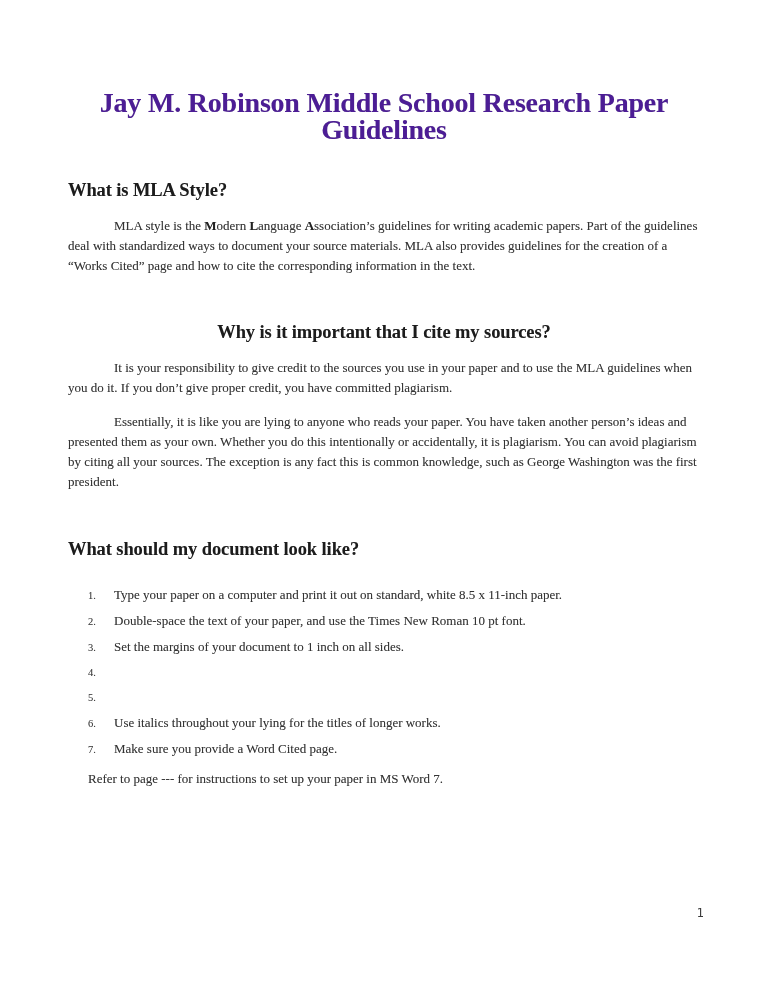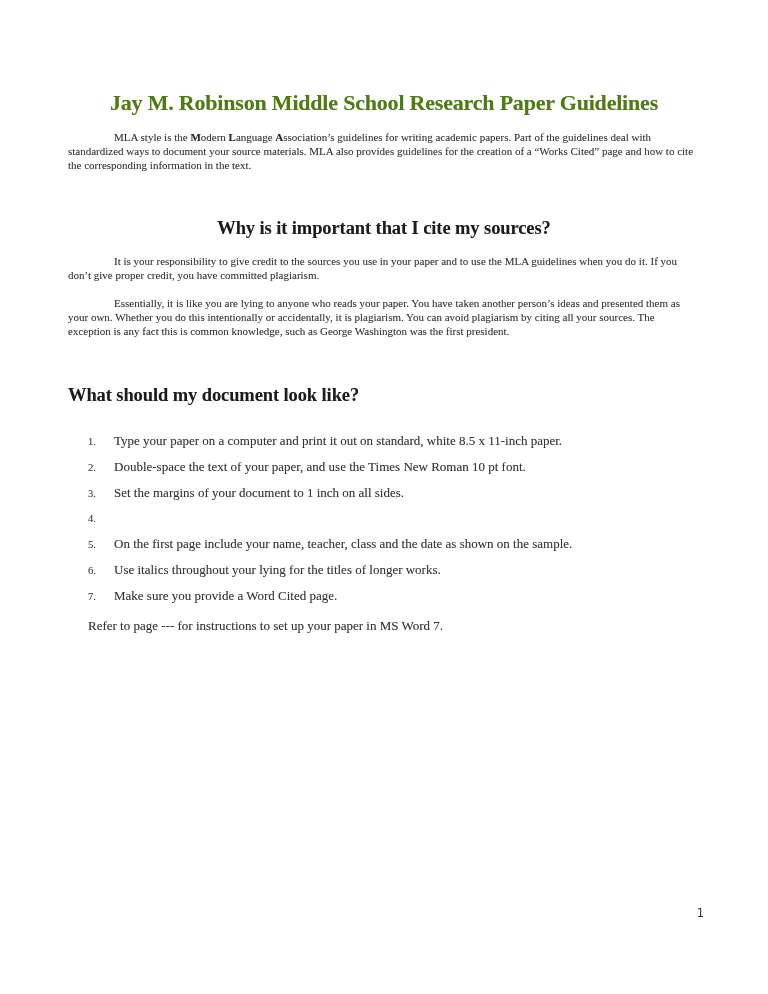--- a/index.html
+++ b/index.html
@@ -14,42 +14,42 @@
     color: #323232;
     text-shadow: 0 0 0.5px rgba(70,70,70,0.35); 
   }
   .inner { padding: 0 68px; }
 
   .doc-title {
     margin: 0;
     padding-top: 89px;
     text-align: center;
     font-weight: 700;
-    font-size: 22px;
+    font-size: 28px;
     line-height: 27px;
-    color: #4d7c0f;
+    color: #4c1d95;
     letter-spacing: -0.2px;
   }
   .hd {
     margin: 0;
     font-weight: 700;
     font-size: 18.5px;
     line-height: 24px;
     color: #1c1c1c;
     letter-spacing: -0.1px;
   }
   .hd-1 { margin-top: 35px; }
   .hd-2 { margin-top: 44px; text-align: center; }
   .hd-3 { margin-top: 38px; }
   .hd-4 { margin-top: 45px; }
 
   .para {
     margin: 14px 0 0 0;
-    font-size: 11px;
-    line-height: 14px;
+    font-size: 13px;
+    line-height: 20px;
     text-indent: 46px;
     color: #343434;
   }
   .para b { color: #222; }
 
   .doc-list {
     list-style: none;
     margin: 24px 0 0 0;
     padding: 0;
   }
@@ -85,20 +85,21 @@
 </style>
 </head>
 <body>
 
 <div class="page">
   <div class="inner">
 
     <h1 class="doc-title">Jay M. Robinson Middle School Research Paper Guidelines</h1>
 
     <section>
+      <h2 class="hd hd-1">What is MLA Style?</h2>
       <p class="para"><span>MLA style is the </span><b>M</b><span>odern </span><b>L</b><span>anguage </span><b>A</b><span>ssociation’s guidelines for writing academic papers. Part of the guidelines deal with standardized ways to document your source materials.  MLA also provides guidelines for the creation of a “Works Cited” page and how to cite the corresponding information in the text.</span></p>
     </section>
 
     <section>
       <h2 class="hd hd-2">Why is it important that I cite my sources?</h2>
       <p class="para">It is your responsibility to give credit to the sources you use in your paper and to use the MLA guidelines when you do it.  If you don’t give proper credit, you have committed plagiarism.</p>
     </section>
 
     <section>
       <p class="para">Essentially, it is like you are lying to anyone who reads your paper. You have taken another person’s ideas and presented them as your own.  Whether you do this intentionally or accidentally, it is plagiarism. You can avoid plagiarism by citing all your sources.  The exception is any fact this is common knowledge, such as George Washington was the first president.</p>
@@ -118,21 +119,20 @@
         </li>
         <li>
           <span class="num">3.</span>
           <span class="txt">Set the margins of your document to 1 inch on all sides.</span>
         </li>
         <li>
           <span class="num">4.</span>
         </li>
         <li>
           <span class="num">5.</span>
-          <span class="txt">On the first page include your name, teacher, class and the date as shown on the sample.</span>
         </li>
         <li>
           <span class="num">6.</span>
           <span class="txt">Use italics throughout your lying for the titles of longer works.</span>
         </li>
         <li>
           <span class="num">7.</span>
           <span class="txt">Make sure you provide a Word Cited page.</span>
         </li>
       </ol>

